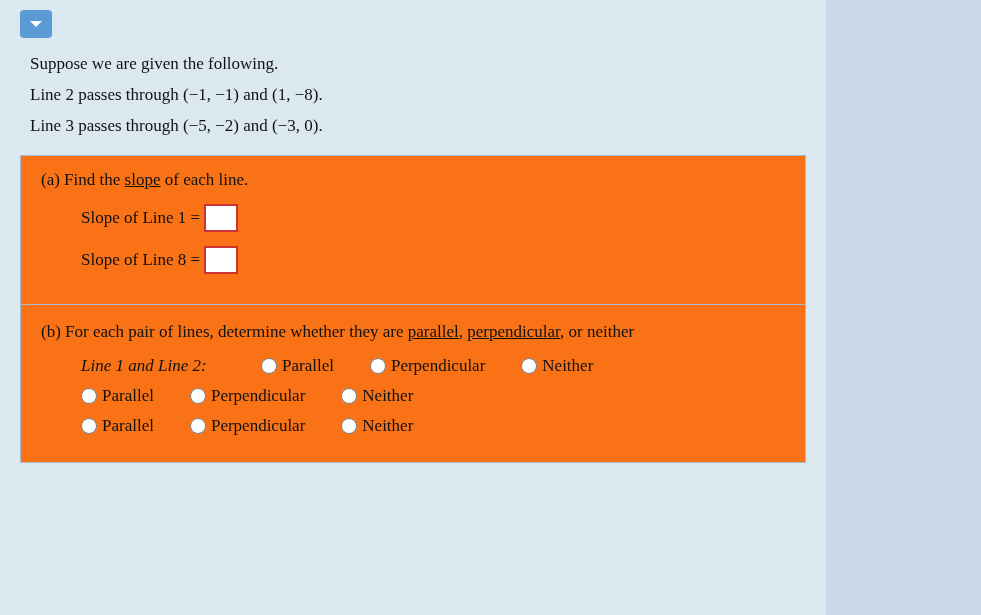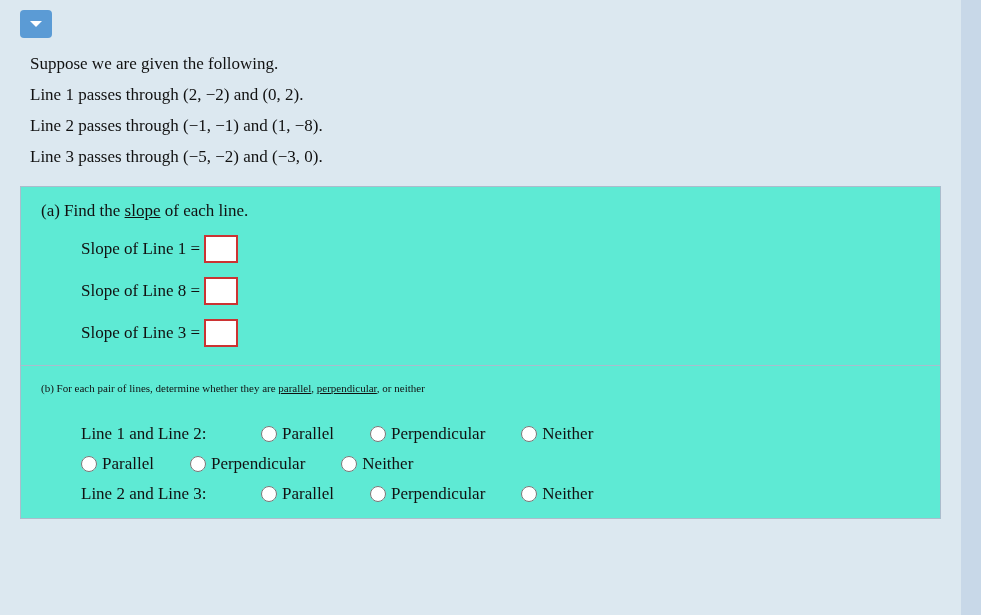--- a/index.html
+++ b/index.html
@@ -9,21 +9,21 @@
       font-family: 'Times New Roman', Times, serif;
       font-size: 17px;
       color: #111;
       width: 981px;
       min-height: 615px;
       padding: 0;
     }
 
     .outer-wrapper {
       background-color: #dce8f0;
-      width: 961px;
+      width: 826px;
       min-height: 615px;
       padding: 10px 20px 20px 20px;
     }
 
     .collapse-btn {
       background-color: #5b9bd5;
       border: none;
       border-radius: 4px;
       width: 32px;
       height: 28px;
@@ -44,23 +44,23 @@
       margin-bottom: 14px;
       padding-left: 10px;
       line-height: 1.7;
     }
 
     .intro-text p {
       margin-bottom: 2px;
     }
 
     .section-box {
-      background-color: #5eead4;
+      background-color: #f97316;
       border: 1px solid #aabccc;
-      padding: 14px 20px 4px 20px;
+      padding: 14px 20px 16px 20px;
       margin-bottom: 0;
     }
 
     .section-box + .section-box {
       border-top: none;
     }
 
     .section-title {
       font-size: 17px;
       margin-bottom: 14px;
@@ -86,37 +86,38 @@
       width: 34px;
       height: 28px;
       border: 2px solid #cc3333;
       background-color: #fff;
       font-size: 15px;
       text-align: center;
       outline: none;
     }
 
     .part-b-title {
-      font-size: 11px;
-      margin-bottom: 28px;
+      font-size: 17px;
+      margin-bottom: 12px;
       line-height: 1.5;
     }
 
     .radio-row {
       display: flex;
       align-items: center;
       margin-bottom: 10px;
       padding-left: 40px;
       gap: 0;
     }
 
     .radio-row-label {
       font-size: 17px;
       width: 180px;
       flex-shrink: 0;
+      font-style: italic;
     }
 
     .radio-option {
       display: flex;
       align-items: center;
       margin-right: 36px;
       font-size: 17px;
       cursor: pointer;
       gap: 5px;
     }
@@ -134,44 +135,39 @@
 <div class="outer-wrapper">
 
   <button class="collapse-btn">
     <svg viewBox="0 0 16 16">
       <path d="M2 5l6 6 6-6z"></path>
     </svg>
   </button>
 
   <div class="intro-text">
     <p>Suppose we are given the following.</p>
-    <p>Line 1 passes through (2, −2) and (0, 2).</p>
     <p>Line 2 passes through (−1, −1) and (1, −8).</p>
     <p>Line 3 passes through (−5, −2) and (−3, 0).</p>
   </div>
 
   <div class="section-box">
     <div class="section-title">
       <span>(a)  Find the </span><u>slope</u><span> of each line.</span>
     </div>
 
     <div class="slope-row">
       <span class="slope-label">Slope of Line 1 =</span>
       <input class="slope-input" type="text" value="" style="">
     </div>
 
     <div class="slope-row">
       <span class="slope-label">Slope of Line 8 =</span>
       <input class="slope-input" type="text" value="" style="">
     </div>
 
-    <div class="slope-row">
-      <span class="slope-label">Slope of Line 3 =</span>
-      <input class="slope-input" type="text" value="" style="">
-    </div>
   </div>
 
   <div class="section-box">
     <div class="part-b-title">
       <span>(b)  For each pair of lines, determine whether they are </span><u>parallel</u><span>, </span><u>perpendicular</u><span>, or neither</span>
     </div>
 
     <div class="radio-row">
       <span class="radio-row-label">Line 1 and Line 2:</span>
       <label class="radio-option">
@@ -197,21 +193,20 @@
         <input type="radio" name="pair2" value="Perpendicular" style="">
         <span>Perpendicular</span>
       </label>
       <label class="radio-option">
         <input type="radio" name="pair2" value="Neither" style="">
         <span>Neither</span>
       </label>
     </div>
 
     <div class="radio-row">
-      <span class="radio-row-label">Line 2 and Line 3:</span>
       <label class="radio-option">
         <input type="radio" name="pair3" value="Parallel" style="">
         <span>Parallel</span>
       </label>
       <label class="radio-option">
         <input type="radio" name="pair3" value="Perpendicular" style="">
         <span>Perpendicular</span>
       </label>
       <label class="radio-option">
         <input type="radio" name="pair3" value="Neither" style="">

